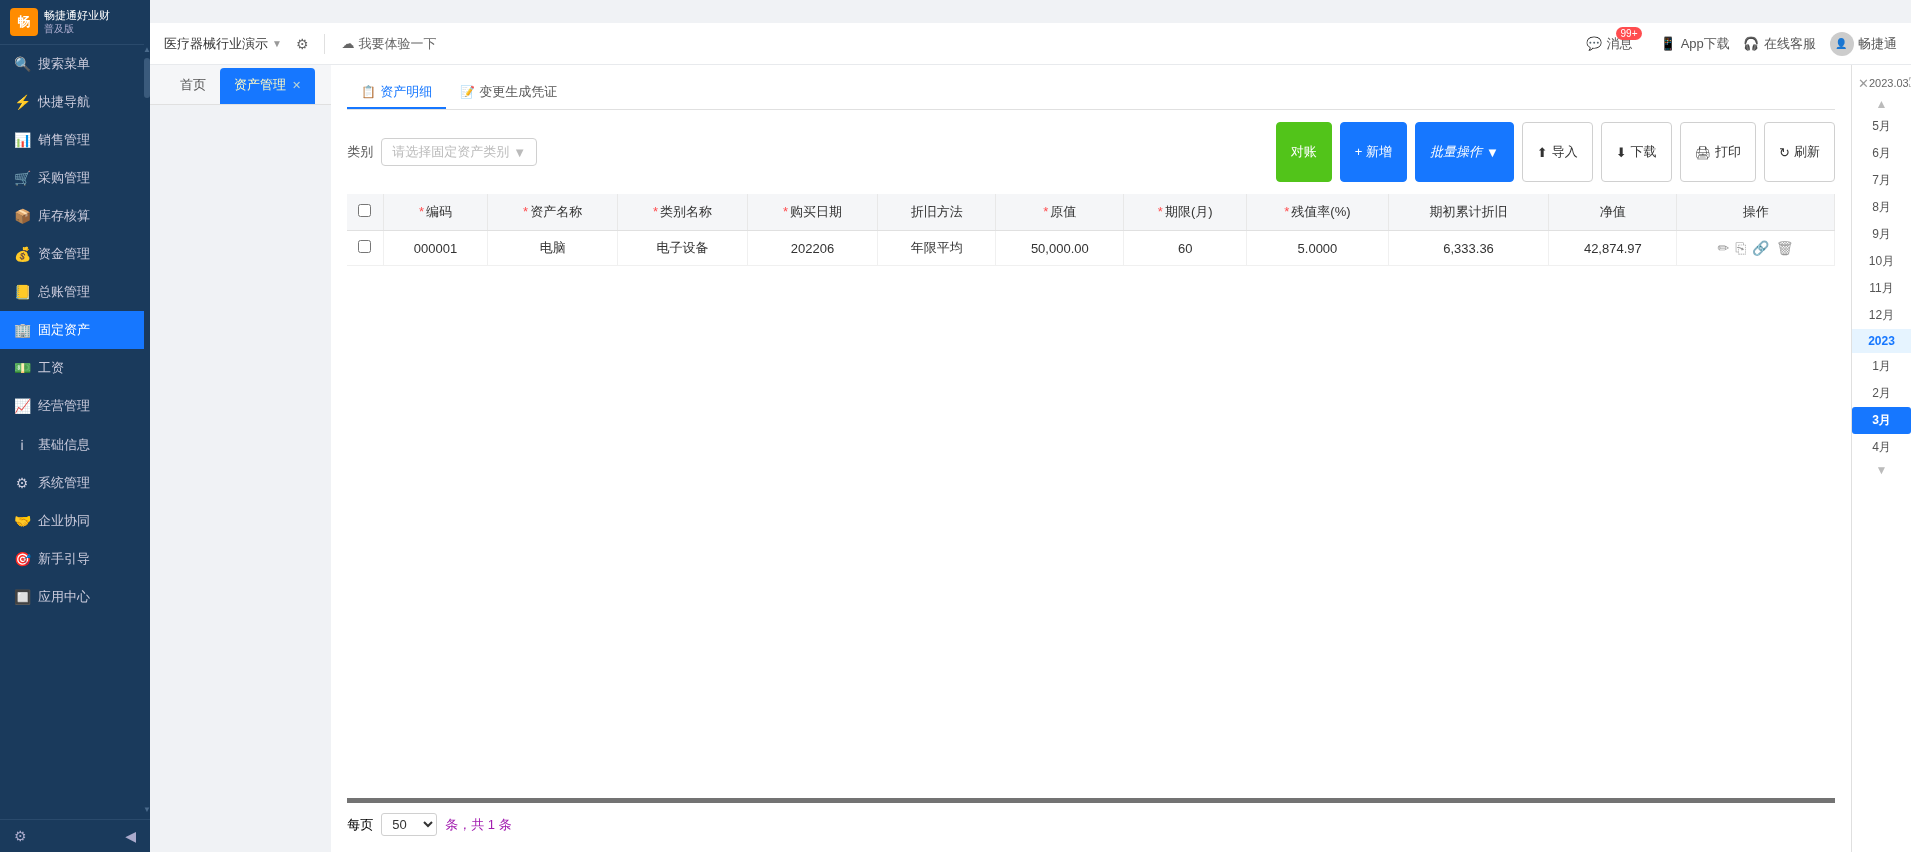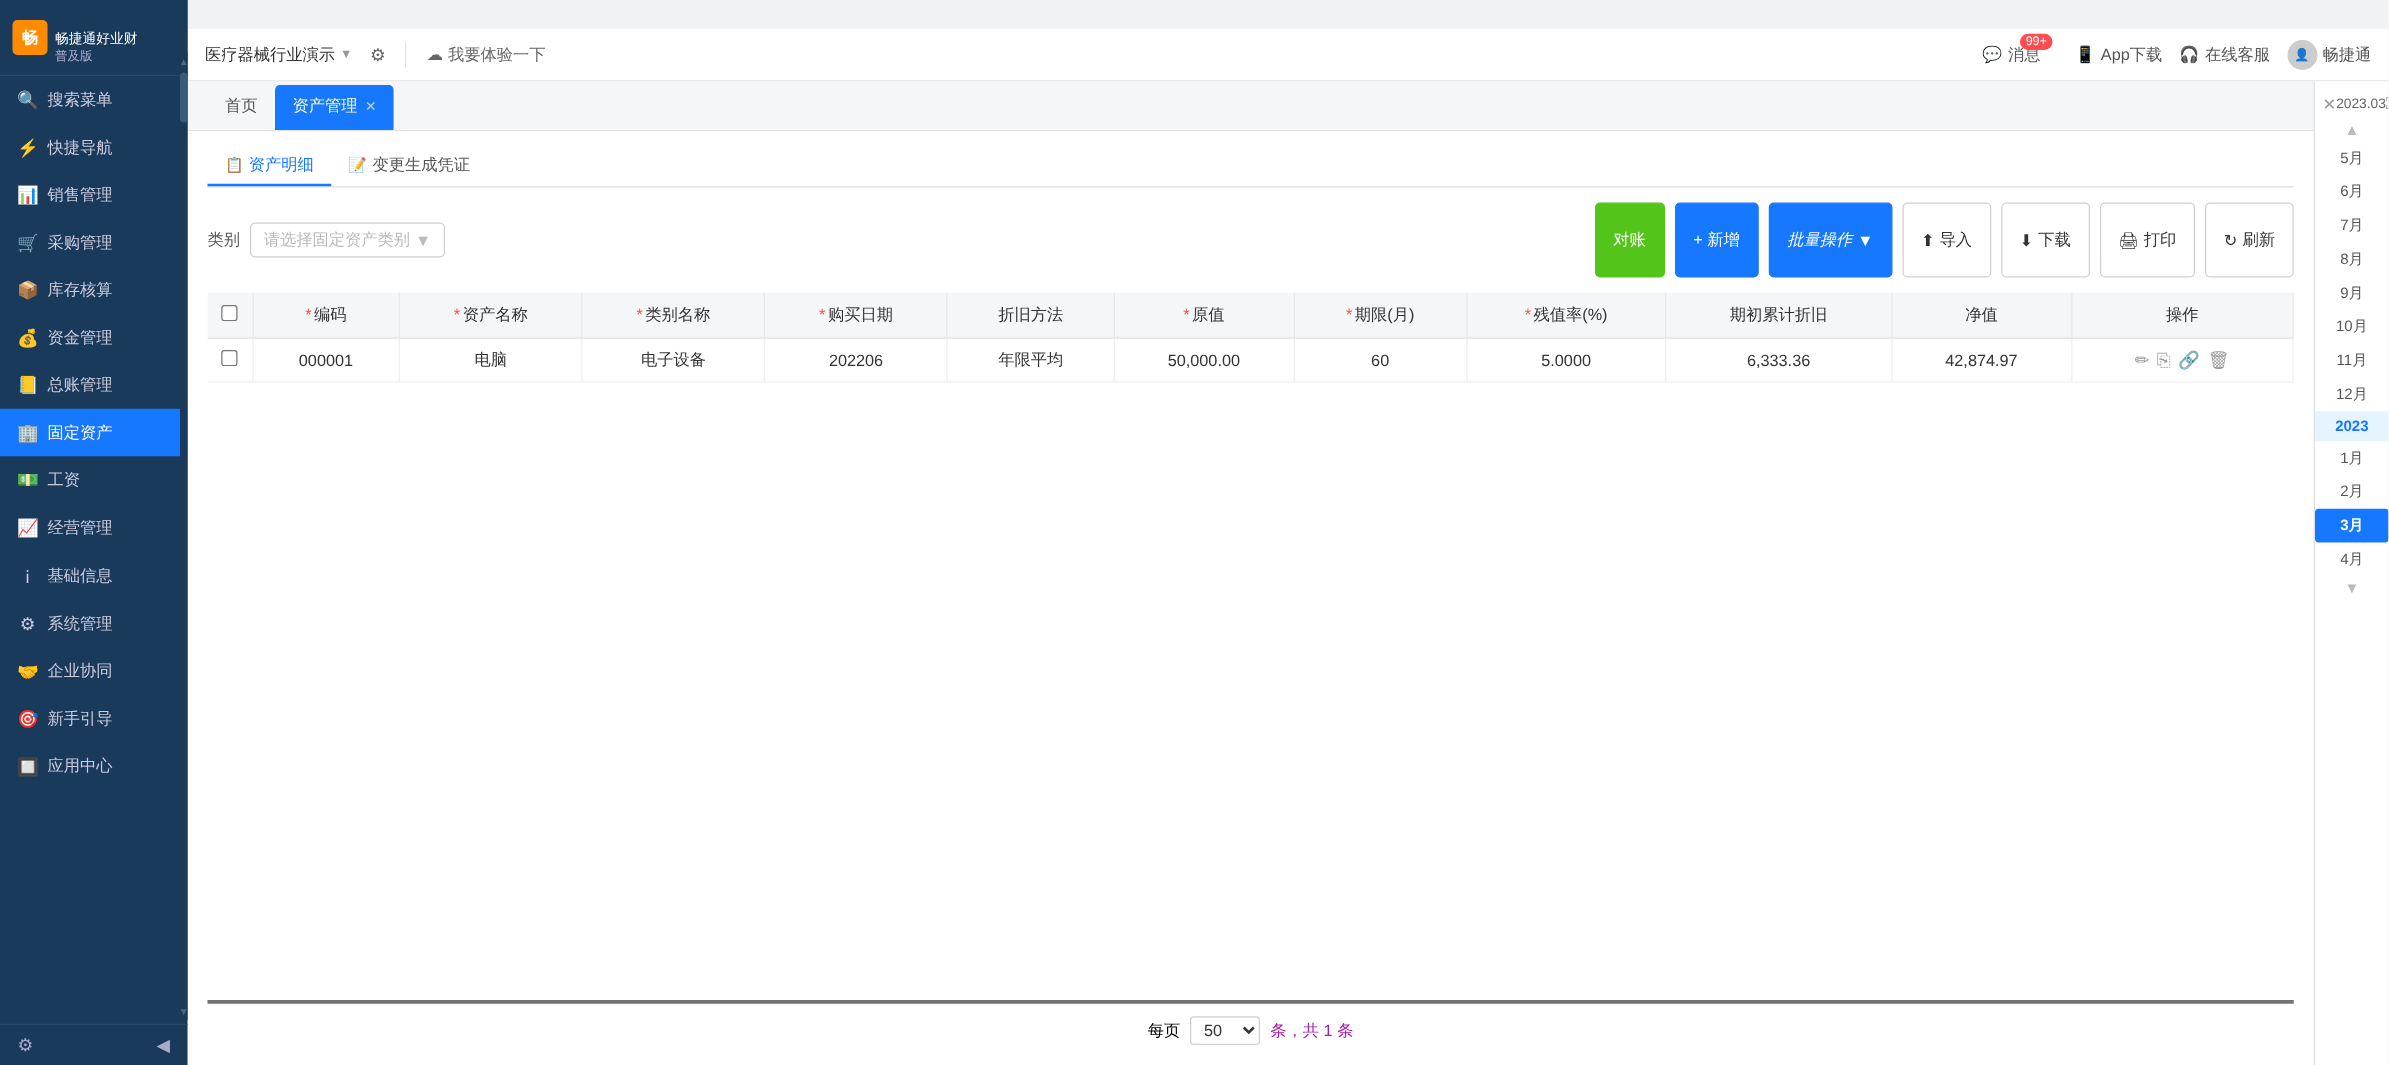--- a/index.html
+++ b/index.html
@@ -24,21 +24,21 @@
       gap: 6px;
       border-bottom: 1px solid #2a4a6c;
     }
     .sidebar-logo-icon {
       width: 28px; height: 28px;
       background: #ff8c00;
       border-radius: 4px;
       display: flex; align-items: center; justify-content: center;
       font-size: 10px; font-weight: bold; color: #fff;
     }
-    .sidebar-logo-text { font-size: 11px; color: #fff; line-height: 1.3; margin-top: 16px; }
+    .sidebar-logo-text { font-size: 11px; color: #fff; line-height: 1.3; }
     .sidebar-logo-sub { font-size: 10px; color: #aac; }
     .sidebar-scroll { flex: 1; overflow-y: auto; overflow-x: hidden; }
     .sidebar-scroll::-webkit-scrollbar { width: 4px; }
     .sidebar-scroll::-webkit-scrollbar-thumb { background: #2a4a6c; }
     .sidebar-item {
       display: flex;
       align-items: center;
       gap: 8px;
       padding: 10px 14px;
       cursor: pointer;
@@ -91,21 +91,21 @@
     .topbar-avatar {
       width: 24px; height: 24px;
       border-radius: 50%;
       background: #ccc;
       display: flex; align-items: center; justify-content: center;
       font-size: 10px; color: #fff;
     }
 
     
     .page-area { flex: 1; display: flex; flex-direction: row; overflow: hidden; }
-    .page-main { flex: 1; display: flex; flex-direction: column; overflow: hidden; }
+    .page-main { flex: 1; display: flex; flex-direction: row; overflow: hidden; }
 
     
     .tabs-bar {
       background: #f5f6f8;
       border-bottom: 1px solid #e0e0e0;
       display: flex;
       align-items: flex-end;
       padding: 0 16px;
       height: 40px;
       flex-shrink: 0;
@@ -209,23 +209,22 @@
       font-size: 13px;
     }
     .action-icons { display: flex; gap: 6px; justify-content: center; }
     .action-icon { color: #999; cursor: pointer; font-size: 14px; }
     .checkbox-cell { width: 36px; text-align: center; }
 
     
     .pagination {
       display: flex; align-items: center; gap: 8px;
       padding: 10px 0 4px 0;
-      border-top: 3px solid #737373;
+      border-top: 5px solid #737373;
       margin-top: 4px;
-      justify-content: center;
     }
     .pagination select {
       padding: 2px 6px;
       border: 1px solid #d0d0d0;
       border-radius: 3px;
       background: #fff;
       color: #333;
     }
     .pagination-text { color: #a21caf; }
 

